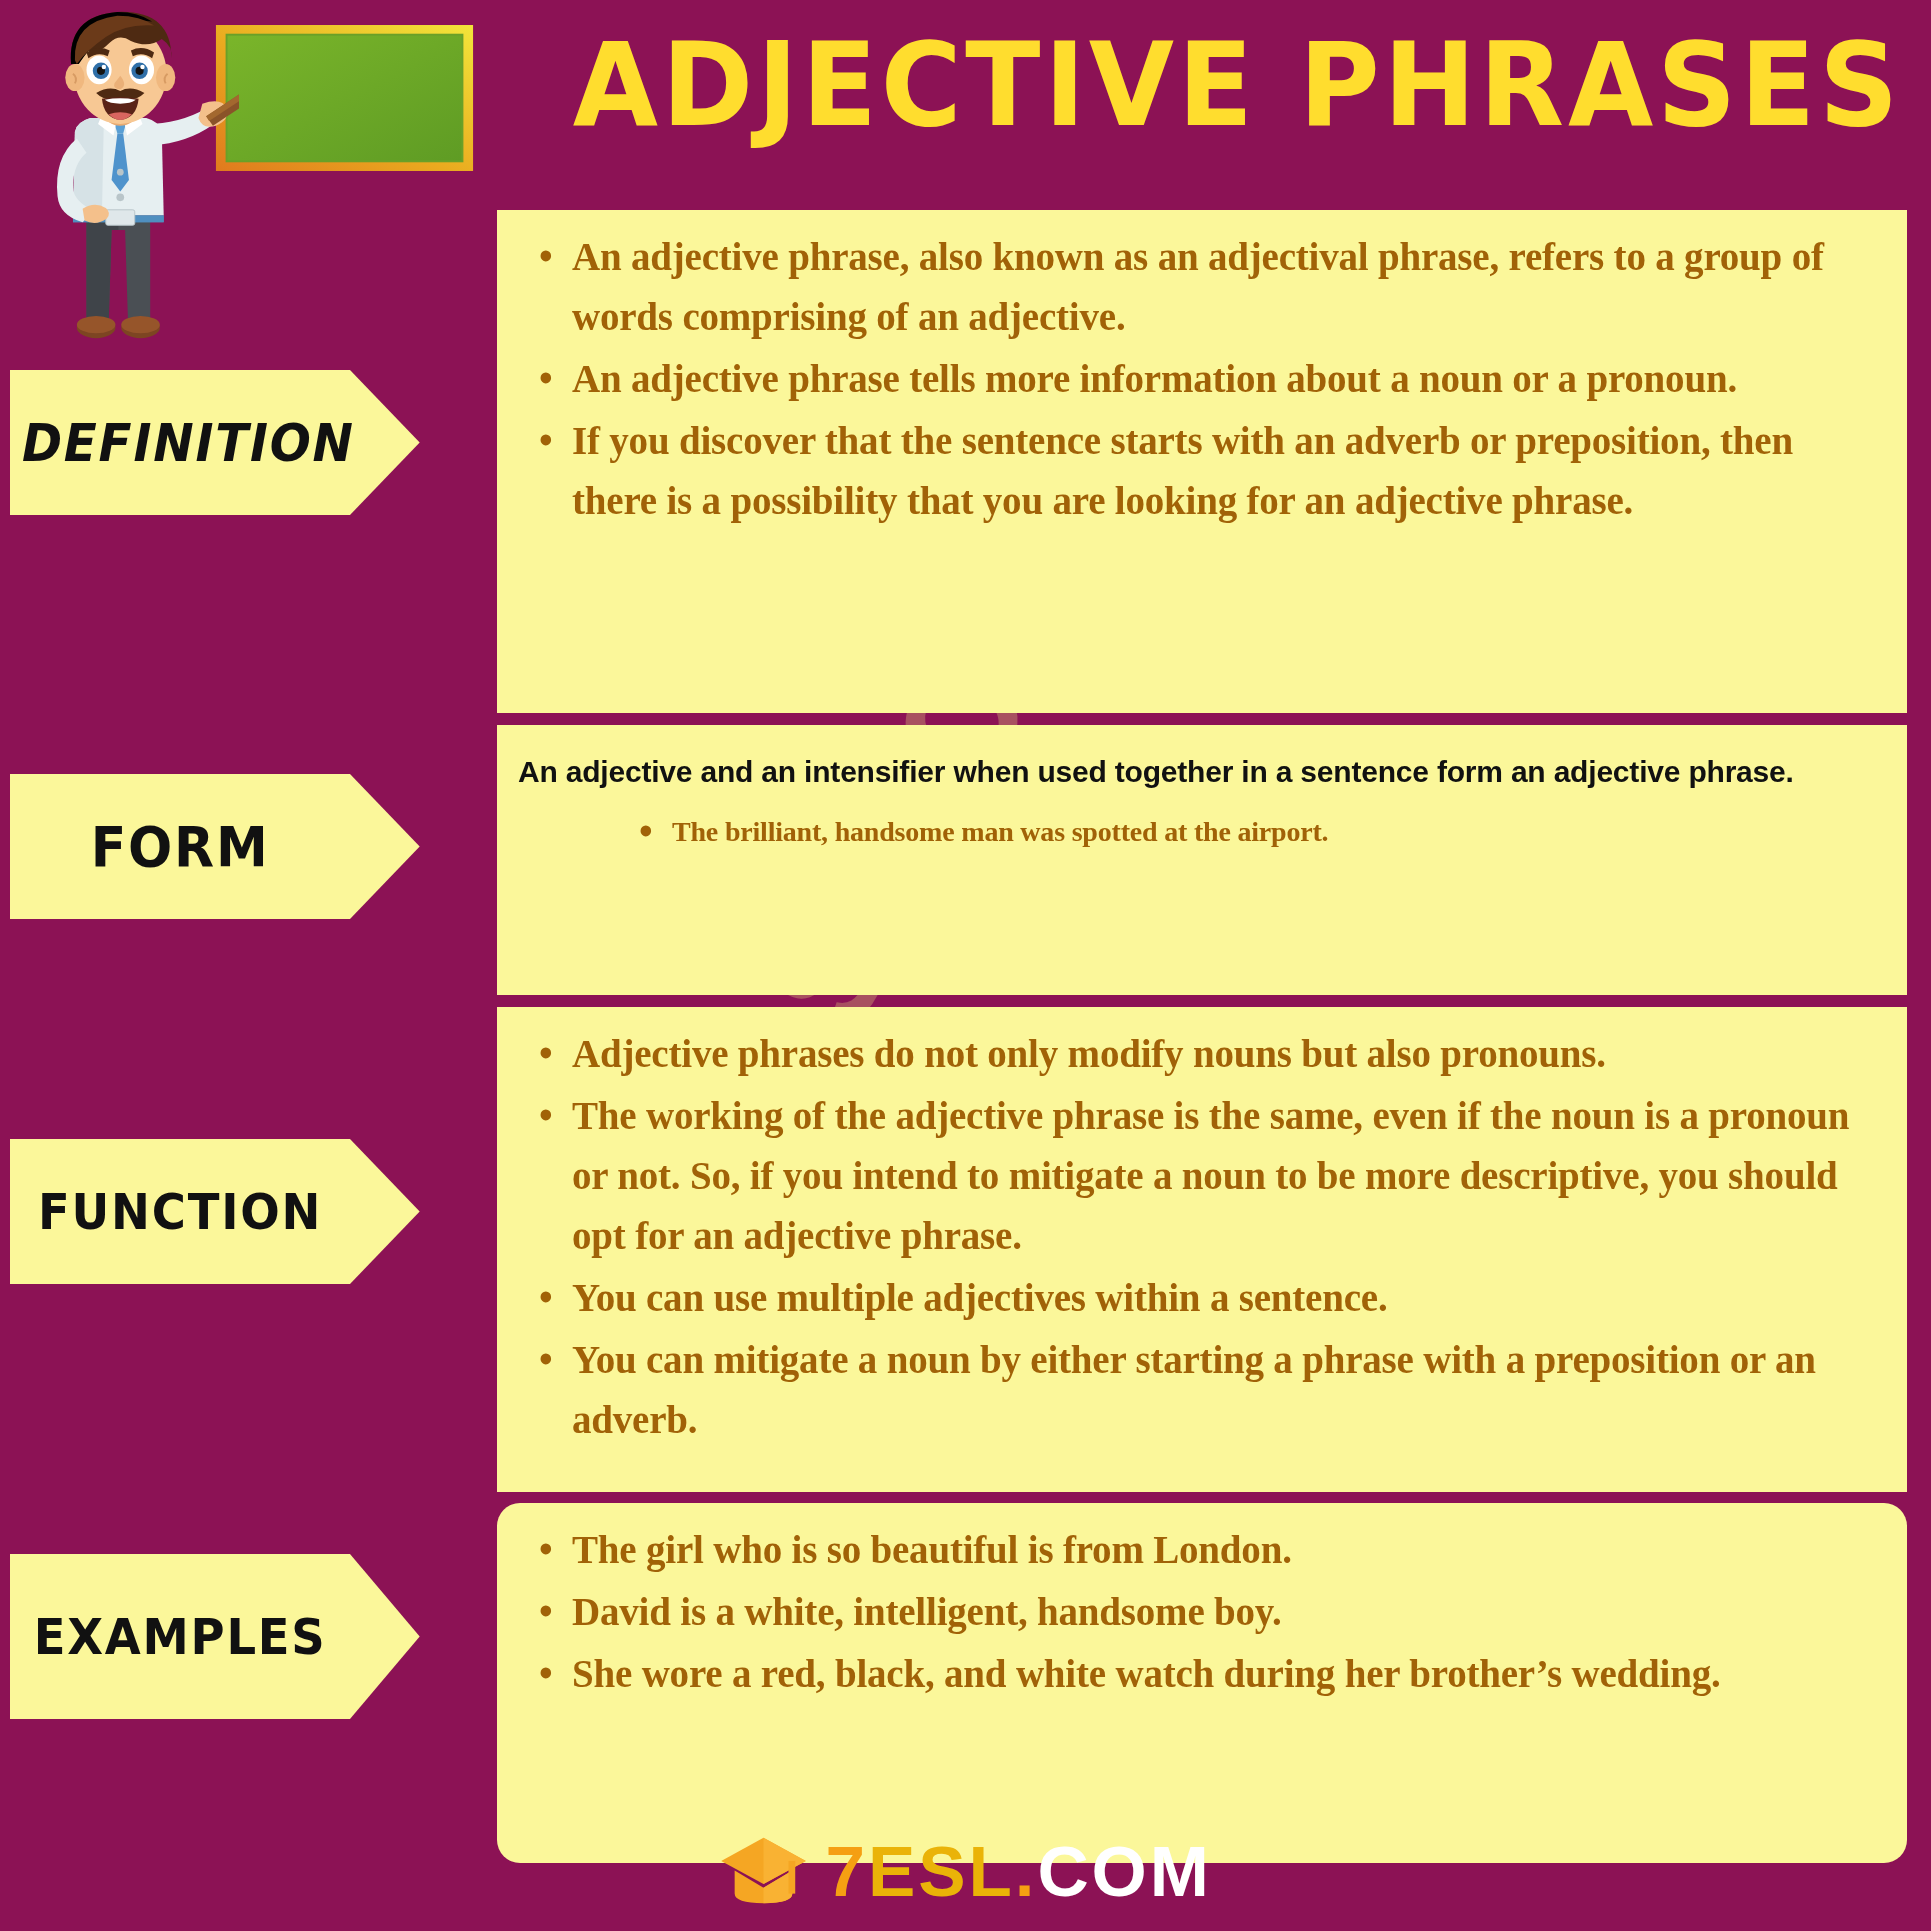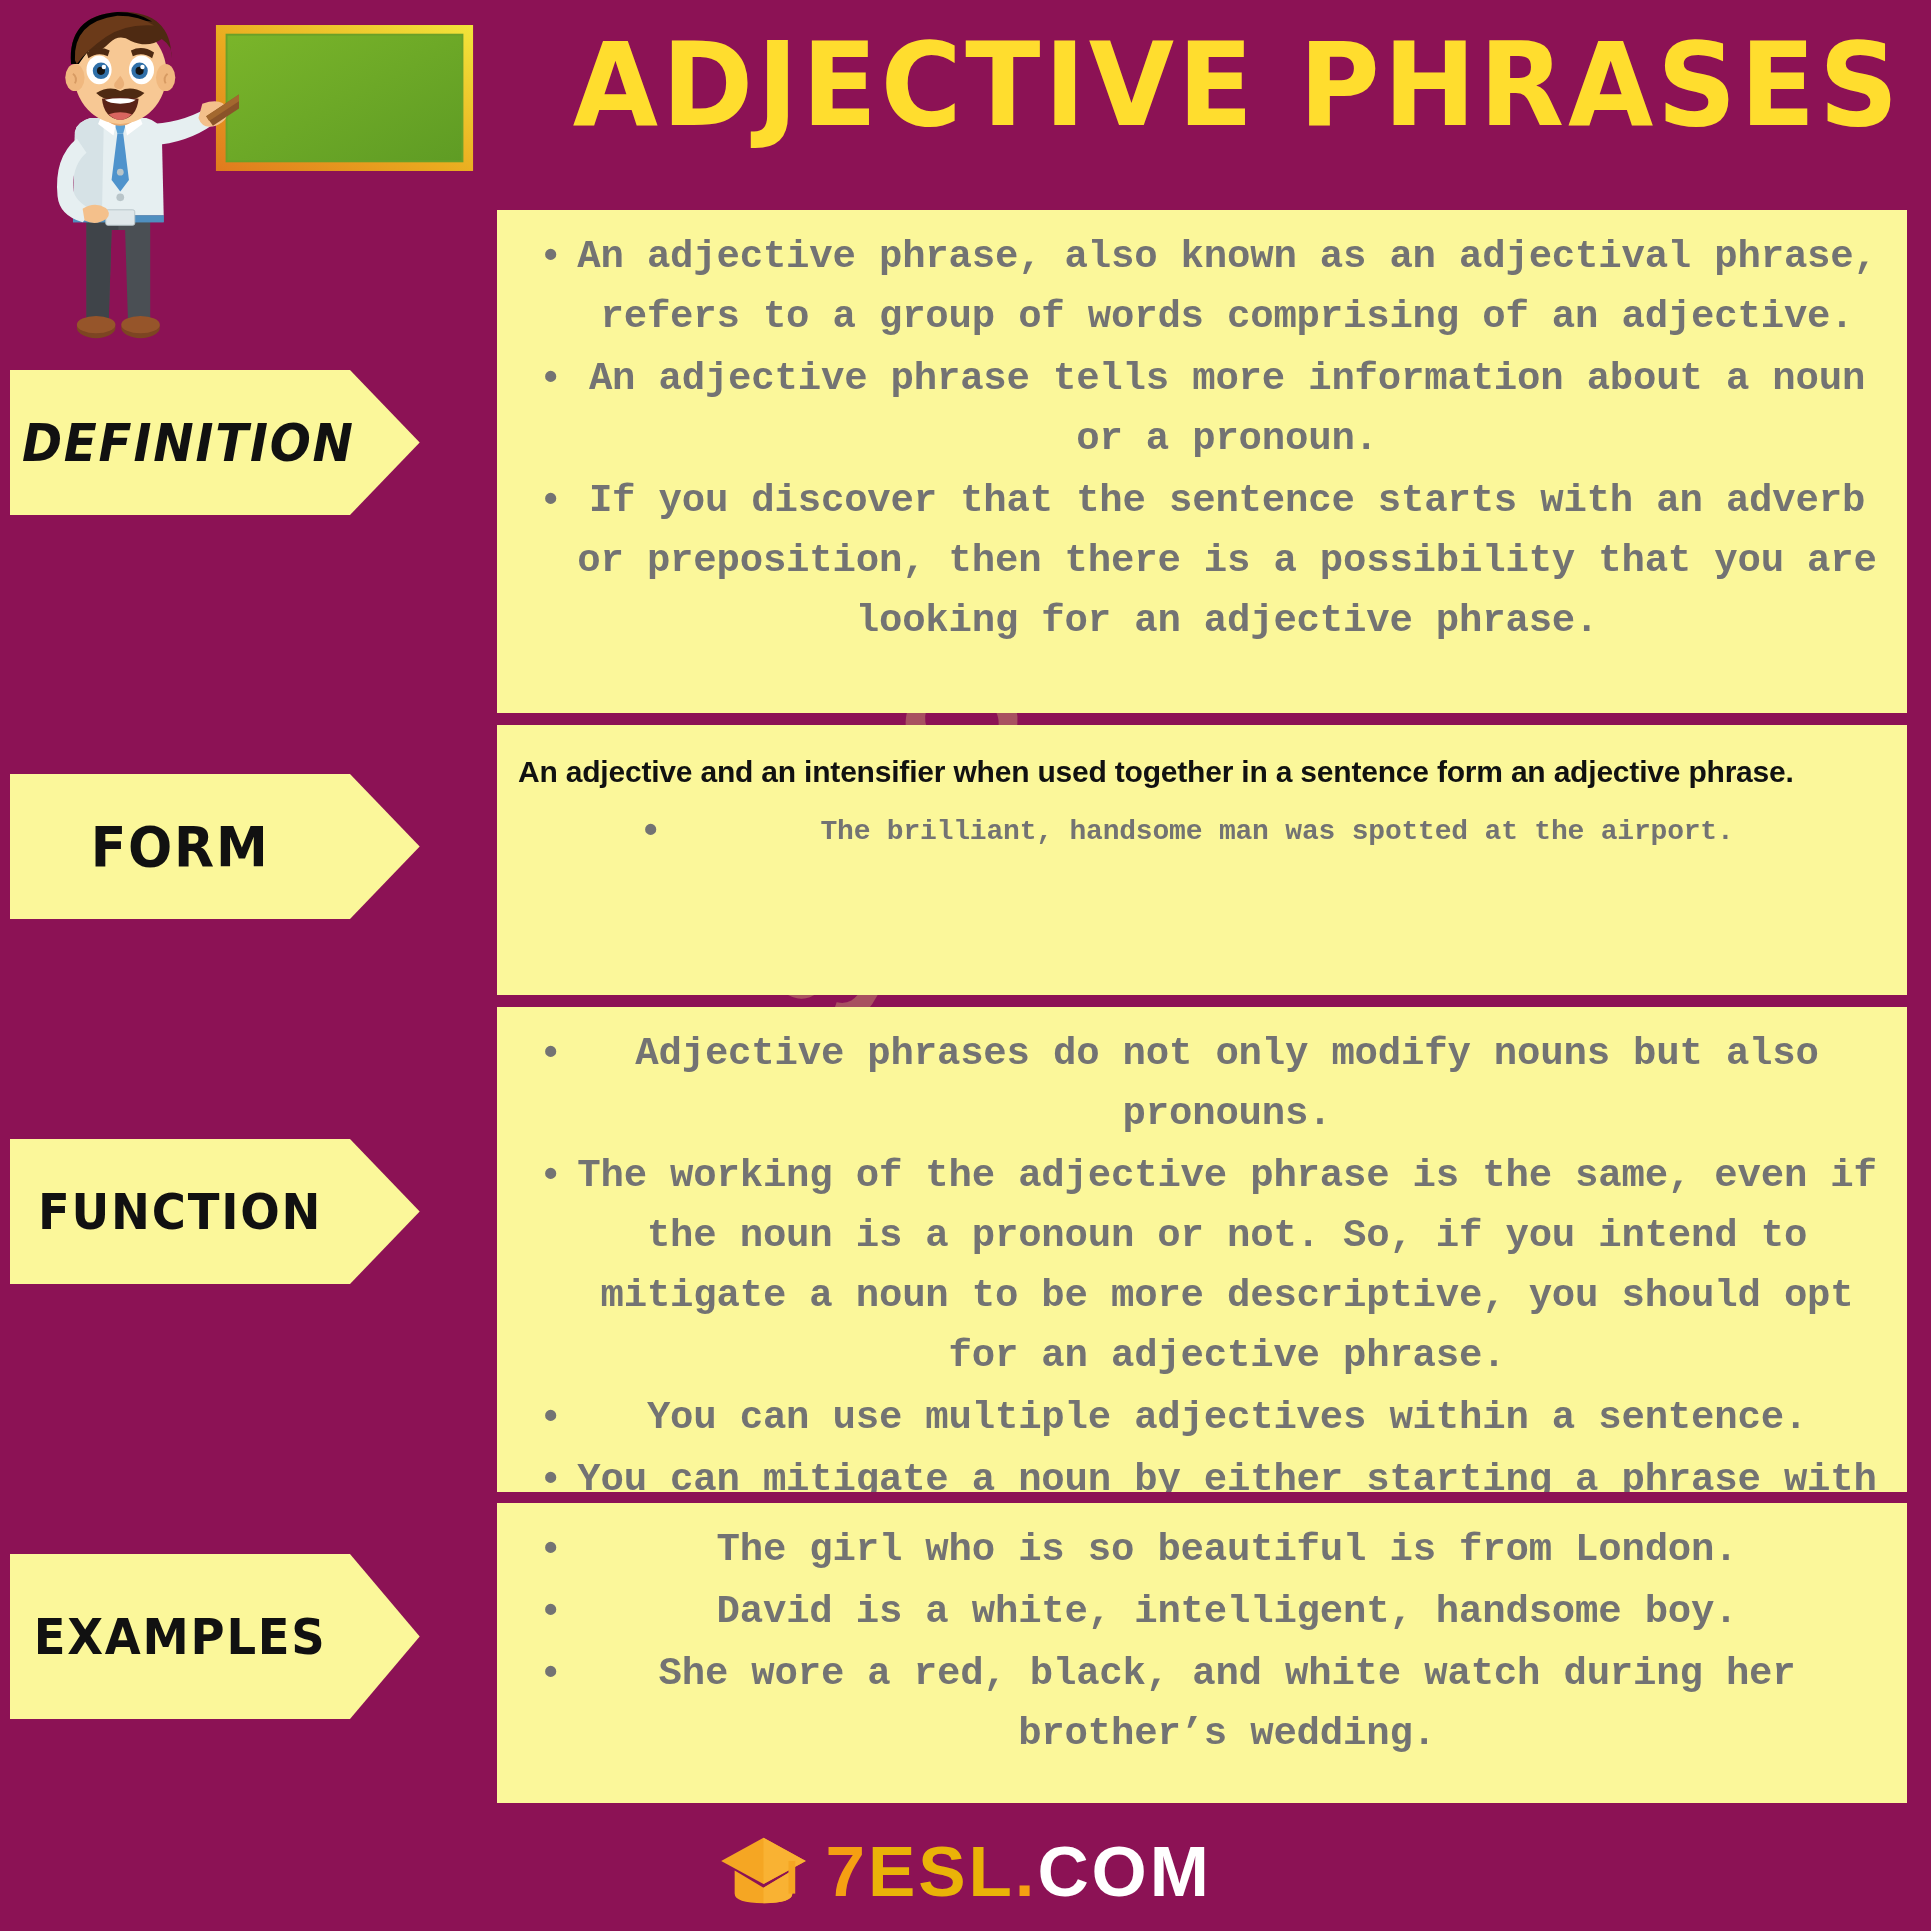--- a/index.html
+++ b/index.html
@@ -92,33 +92,32 @@
     left:497px;width:1410px;
     background:#fbf79a;
     z-index:4;
     box-sizing:border-box;
     padding:17.4px 25px 17.4px 21px;
     overflow:hidden;
   }
   #panel-definition{top:210px;height:503px;}
   #panel-form      {top:725px;height:270px;}
   #panel-function  {top:1007px;height:485px;}
-  #panel-examples  {top:1503px;height:300px;}
+  #panel-examples  {top:1503px;height:360px;border-radius:23px;}
 
   ul.blist{margin:0;padding:0 0 0 54px;list-style:none;}
   ul.blist > li{
     position:relative;
-    color:#737373;
-    font-family:Liberation Mono, monospace;
+    color:#a16207;
+    font-family:Liberation Serif, serif;
     font-weight:bold;
     font-size:39px;
     line-height:60px;
     margin:0 0 1.9px 0;
     letter-spacing:-0.2px;
-    text-align:center;
   }
   ul.blist > li::before{
     content:"\2022";
     position:absolute;
     left:-33px;top:0;
     font-size:39px;
     line-height:60px;
   }
   p.para{
     margin:0;

